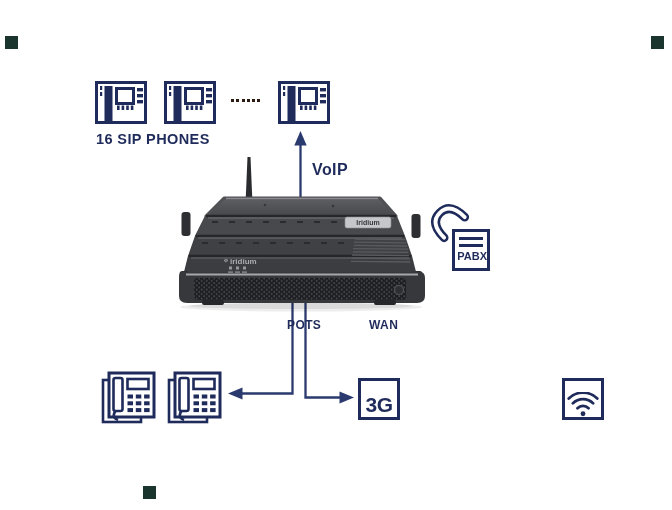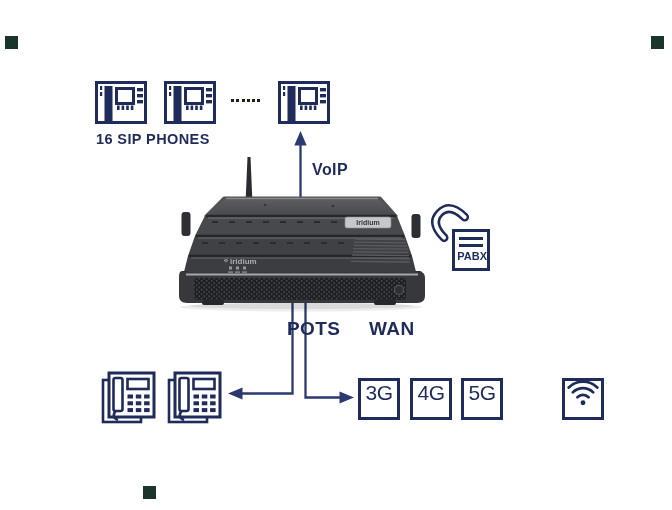--- a/index.html
+++ b/index.html
@@ -11,29 +11,29 @@
   .stage{
     position:relative;width:672px;height:510px;background:var(--bg);
     overflow:hidden;font-family:"Liberation Sans",sans-serif;
   }
   .abs{position:absolute;}
   .lbl{
     position:absolute;color:var(--navy);font-weight:bold;
     letter-spacing:.4px;white-space:nowrap;
   }
   .lbl-group{font-size:14.5px;}
-  .lbl-port{font-size:19px;padding-left:43px;}
+  .lbl-port{font-size:12px;padding-left:43px;}
   .lbl-voip{font-size:16px;}
   .dots{position:absolute;display:flex;gap:2.3px;}
   .dots i{width:3px;height:3.2px;background:#2B1A12;display:block;}
   .corner-mark{position:absolute;width:13px;height:13px;background:#1A342E;}
   .netbox{
     position:absolute;width:36px;height:36px;border:3px solid var(--navy);
-    display:flex;align-items:flex-start;justify-content:center;
-    color:var(--navy);font-weight:normal;font-size:21px;letter-spacing:-0.5px;
+    display:flex;align-items:flex-end;justify-content:center;
+    color:var(--navy);font-weight:bold;font-size:21px;letter-spacing:-0.5px;
     background:#fff;
   }
   .netbox.lte{font-size:0;}
   .netbox .lte-text{position:absolute;left:3px;bottom:2px;font-size:17.5px;letter-spacing:-0.5px;}
   .netbox .lte-waves{position:absolute;right:2px;top:2px;}
   .pabx-box{
     position:absolute;left:452px;top:229px;width:32px;height:36px;
     border:3.5px solid var(--navy);background:#fff;
   }
   .pabx-box .bar{position:absolute;left:4px;right:4px;height:3.2px;background:var(--navy);}
@@ -234,26 +234,20 @@
   <svg class="abs" style="left:100px;top:368px" width="56" height="57">
       <use href="#sym-telephone"></use>
     </svg>
   <svg class="abs" style="left:166px;top:368px" width="56" height="57">
       <use href="#sym-telephone"></use>
     </svg>
 
   <div class="netbox" style="left:358px;top:378px">
     <span>3G</span>
   </div>
-  <div class="netbox" style="left:410px;top:378px">
-    <span>4G</span>
-  </div>
-  <div class="netbox" style="left:461px;top:378px">
-    <span>5G</span>
-  </div>
   <div class="netbox" style="left:562px;top:378px">
     <svg width="32" height="25" viewBox="0 0 34 27">
       <circle cx="17" cy="23.5" r="2.6" fill="#1F2B5B"></circle>
       <path d="M11,17.5 A8.5,8.5 0 0 1 23,17.5" fill="none" stroke="#1F2B5B" stroke-width="3" stroke-linecap="round"></path>
       <path d="M6,12.3 A15.5,15.5 0 0 1 28,12.3" fill="none" stroke="#1F2B5B" stroke-width="3" stroke-linecap="round"></path>
       <path d="M1.6,7 A22,22 0 0 1 32.4,7" fill="none" stroke="#1F2B5B" stroke-width="3" stroke-linecap="round"></path>
     </svg>
   </div>
 
 </div>

